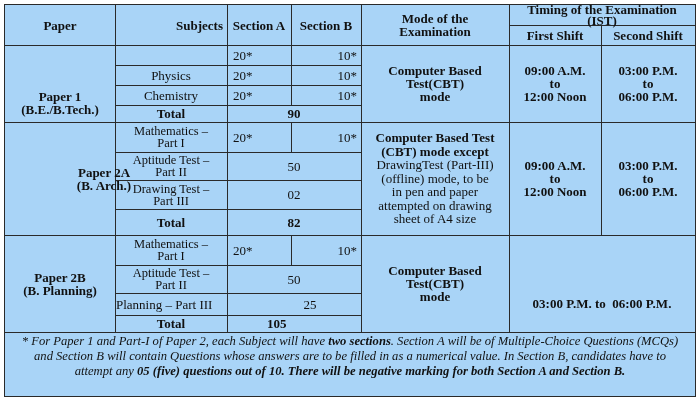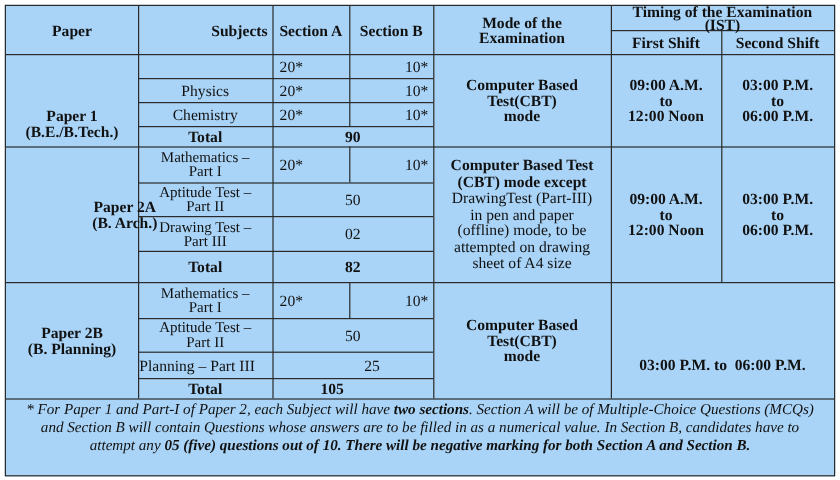--- a/index.html
+++ b/index.html
@@ -118,22 +118,22 @@
     <span>Drawing Test –</span>
     <span>Part III</span>
   </div>
   <div class="cell" style="left:222px;top:175px;width:134px;height:29px;">02</div>
   <div class="cell b" style="left:110px;top:204px;width:112px;height:26px;">Total</div>
   <div class="cell b" style="left:222px;top:204px;width:134px;height:26px;">82</div>
   <div class="cell" style="left:356px;top:117px;width:148px;height:113px;line-height:13.6px;">
     <span class="b">Computer Based Test</span>
     <span class="b">(CBT) mode except</span>
     <span>DrawingTest (Part-III)</span>
+    <span>(offline) mode, to be</span>
     <span>in pen and paper</span>
-    <span>(offline) mode, to be</span>
     <span>attempted on drawing</span>
     <span>sheet of A4 size</span>
   </div>
   <div class="cell b" style="left:504px;top:117px;width:92px;height:113px;">
     <span>09:00 A.M.</span>
     <span>to</span>
     <span>12:00 Noon</span>
   </div>
   <div class="cell b" style="left:596px;top:117px;width:94px;height:113px;">
     <span>03:00 P.M.</span>

